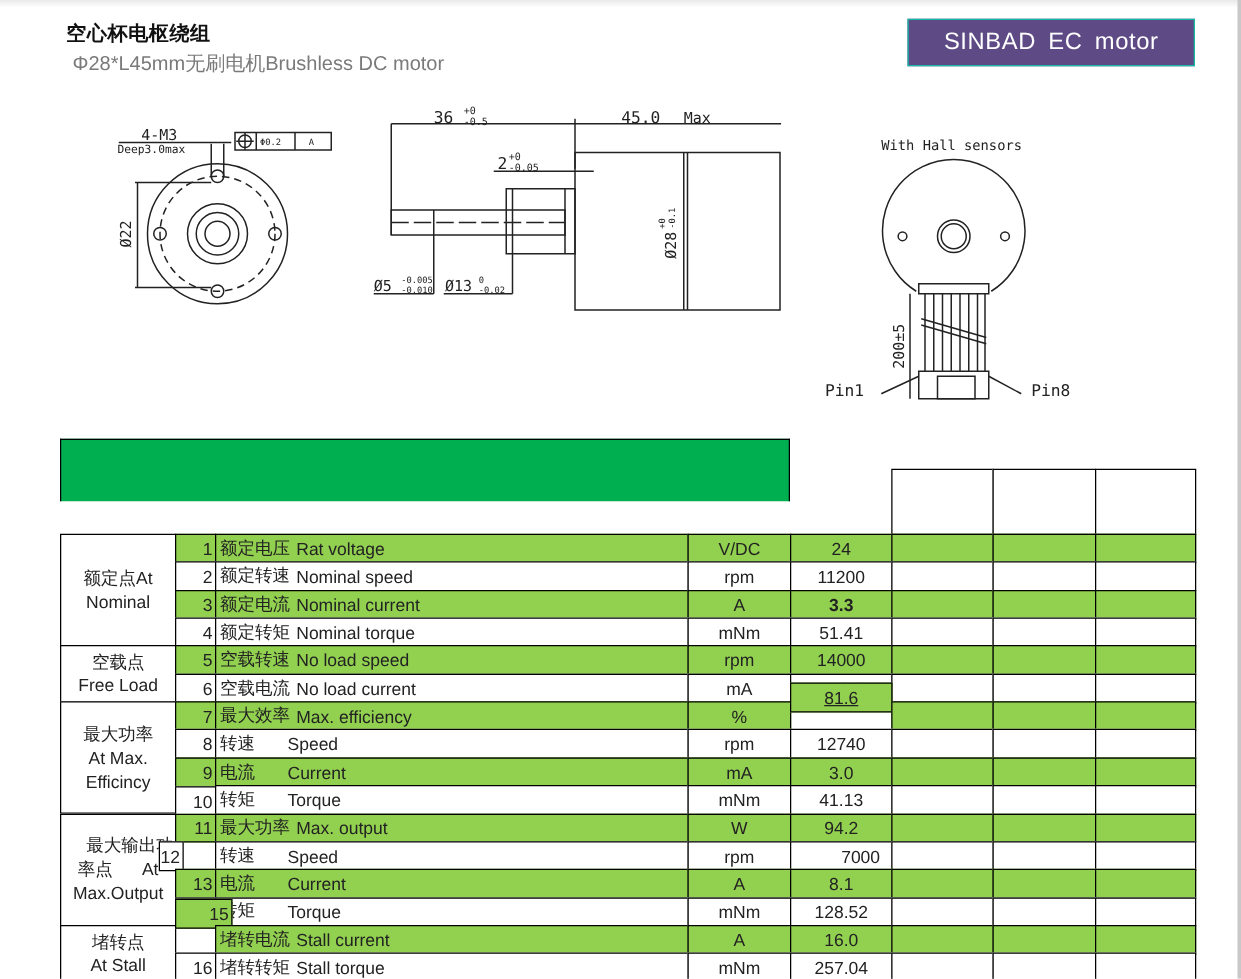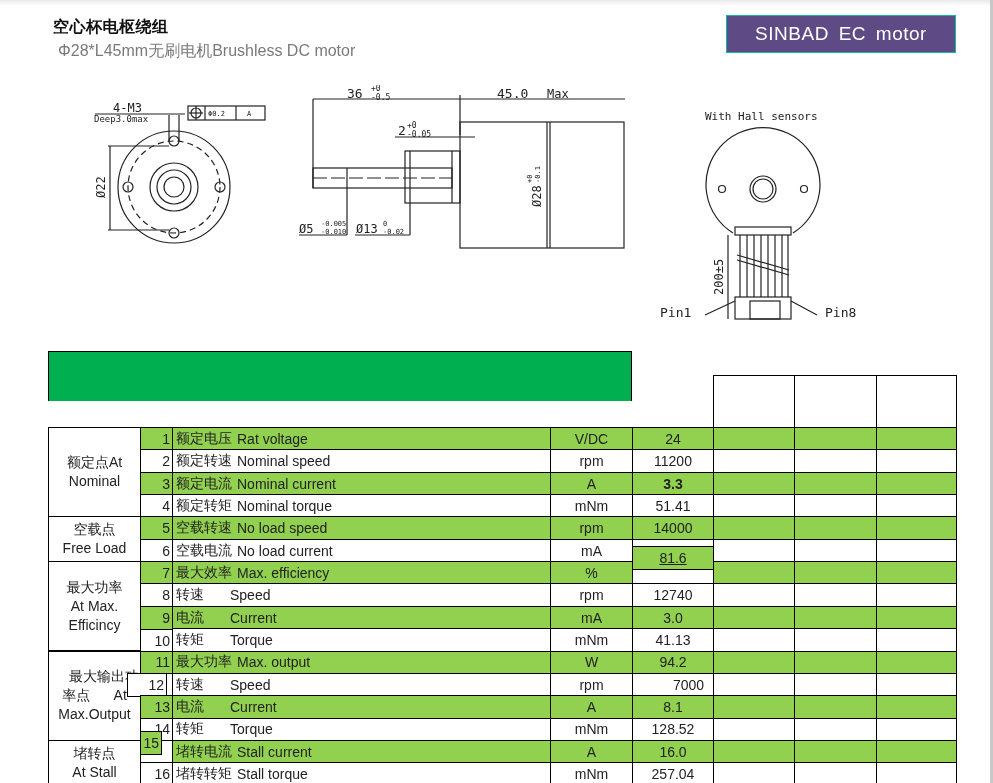--- a/index.html
+++ b/index.html
@@ -318,21 +318,21 @@
       <div class="cell green-light left" style="left:124px; top:299.5px; width:379px; height:23.85px;">
         <span>最大功率</span>
         <span class="" style="display: inline-block; width: 5px;"></span>
         <span>Max. output</span>
       </div>
       <div class="cell green-light center" style="left:502px; top:299.5px; width:83px; height:23.85px;">W</div>
       <div class="cell green-light center" style="left:584px; top:299.5px; width:82px; height:23.85px;">94.2</div>
       <div class="cell green-light" style="left:665px; top:299.5px; width:82px; height:23.85px;"></div>
       <div class="cell green-light" style="left:746px; top:299.5px; width:83px; height:23.85px;"></div>
       <div class="cell green-light" style="left:828px; top:299.5px; width:81px; height:23.85px;"></div>
-      <div class="cell white right" style="left:79px; top:321.85px; width:40px; height:23.85px;">12</div>
+      <div class="cell white right" style="left:79px; top:321.85px; width:20px; height:23.85px;">12</div>
       <div class="cell white left" style="left:124px; top:321.85px; width:379px; height:23.85px;">
         <span>转速</span>
         <span class="param-gap" style="display: inline-block; width: 26px;"></span>
         <span>Speed</span>
       </div>
       <div class="cell white center" style="left:502px; top:321.85px; width:83px; height:23.85px;">rpm</div>
       <div class="cell white center" style="left:584px; top:321.85px; width:82px; height:23.85px;padding-left:31px;">7000</div>
       <div class="cell white" style="left:665px; top:321.85px; width:82px; height:23.85px;"></div>
       <div class="cell white" style="left:746px; top:321.85px; width:83px; height:23.85px;"></div>
       <div class="cell white" style="left:828px; top:321.85px; width:81px; height:23.85px;"></div>
@@ -351,21 +351,21 @@
       <div class="cell white left" style="left:124px; top:366.55px; width:379px; height:23.85px;">
         <span>转矩</span>
         <span class="param-gap" style="display: inline-block; width: 26px;"></span>
         <span>Torque</span>
       </div>
       <div class="cell white center" style="left:502px; top:366.55px; width:83px; height:23.85px;">mNm</div>
       <div class="cell white center" style="left:584px; top:366.55px; width:82px; height:23.85px;">128.52</div>
       <div class="cell white" style="left:665px; top:366.55px; width:82px; height:23.85px;"></div>
       <div class="cell white" style="left:746px; top:366.55px; width:83px; height:23.85px;"></div>
       <div class="cell white" style="left:828px; top:366.55px; width:81px; height:23.85px;"></div>
-      <div class="cell green-light right" style="left:92px; top:380px; width:22px; height:23.85px;">15</div>
+      <div class="cell green-light right" style="left:92px; top:368px; width:46px; height:23.85px;">15</div>
       <div class="cell green-light left" style="left:124px; top:388.90000000000003px; width:379px; height:23.85px;">
         <span>堵转电流</span>
         <span class="" style="display: inline-block; width: 5px;"></span>
         <span>Stall current</span>
       </div>
       <div class="cell green-light center" style="left:502px; top:388.90000000000003px; width:83px; height:23.85px;">A</div>
       <div class="cell green-light center" style="left:584px; top:388.90000000000003px; width:82px; height:23.85px;">16.0</div>
       <div class="cell green-light" style="left:665px; top:388.90000000000003px; width:82px; height:23.85px;"></div>
       <div class="cell green-light" style="left:746px; top:388.90000000000003px; width:83px; height:23.85px;"></div>
       <div class="cell green-light" style="left:828px; top:388.90000000000003px; width:81px; height:23.85px;"></div>

